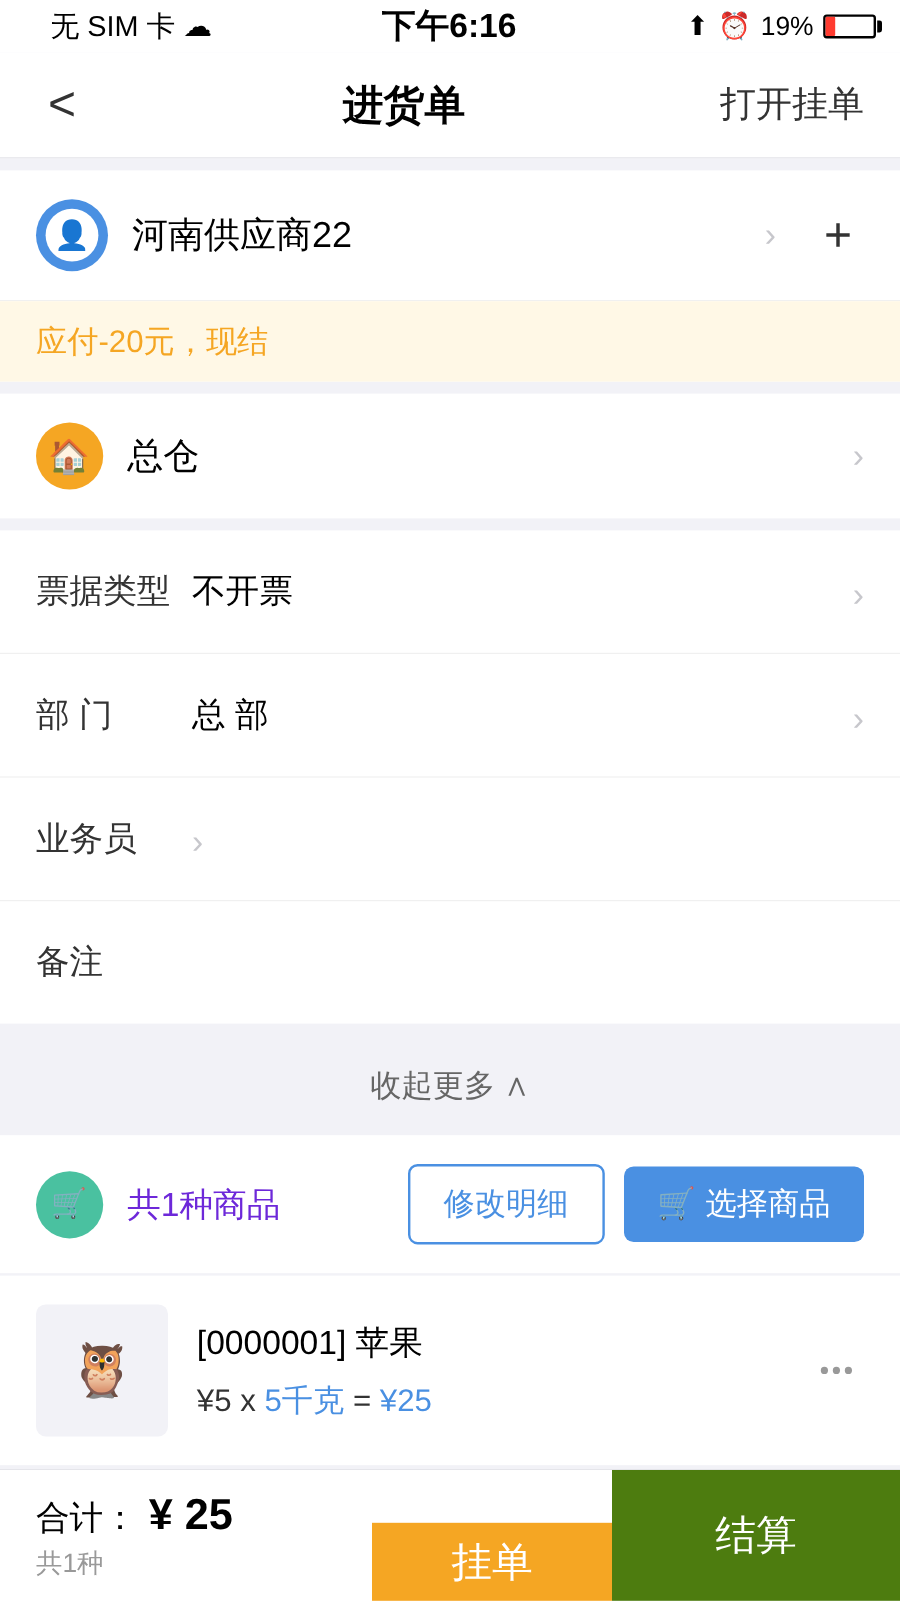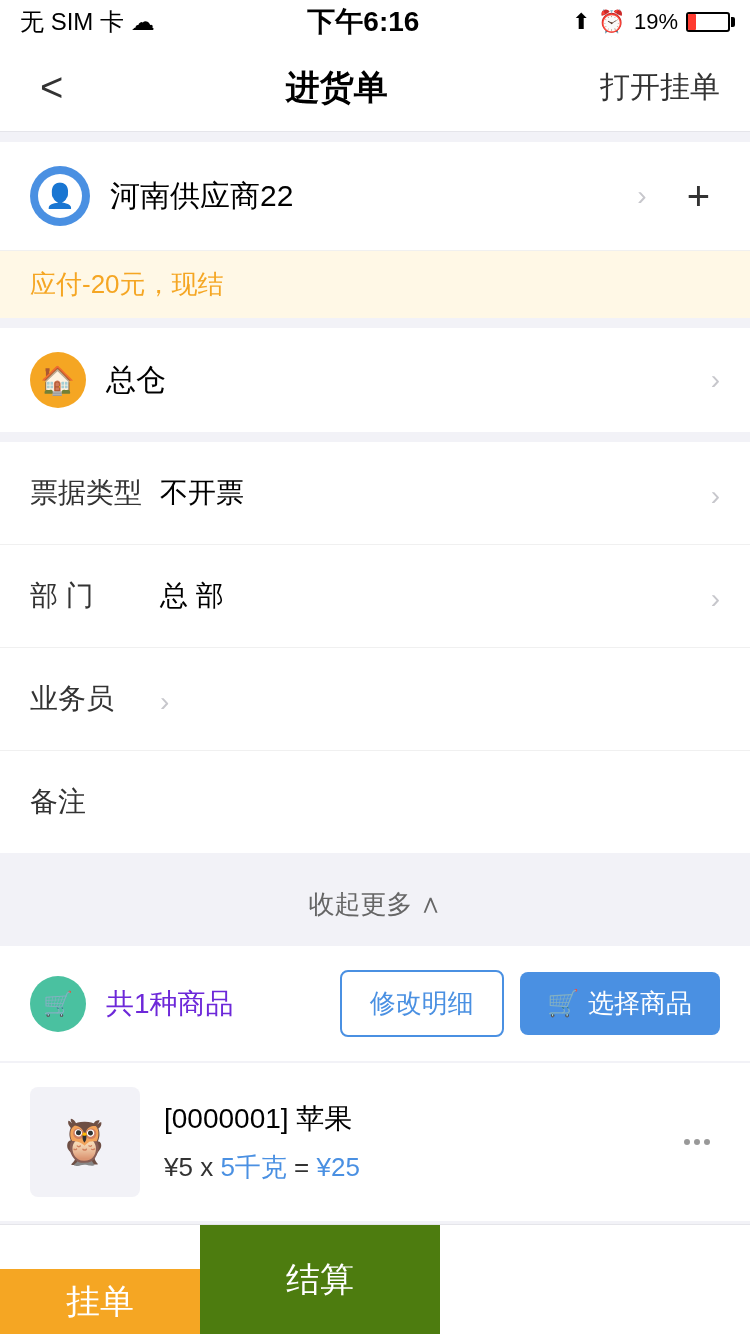--- a/index.html
+++ b/index.html
@@ -17,21 +17,21 @@
     .status-bar {
       height: 44px;
       background: #fff;
       display: flex;
       align-items: center;
       justify-content: space-between;
       padding: 0 20px;
       font-size: 24px;
       color: #000;
     }
-    .status-left { display: flex; align-items: center; gap: 10px; }
+    .status-left { display: flex; align-items: center; gap: 10px; margin-left: 22px; }
     .status-center { font-weight: 600; font-size: 28px; }
     .status-right { display: flex; align-items: center; gap: 8px; font-size: 22px; }
     .battery-icon {
       width: 44px; height: 20px; border: 2px solid #000; border-radius: 3px; position: relative; display: inline-block;
     }
     .battery-icon::after {
       content: ''; position: absolute; right: -7px; top: 50%; transform: translateY(-50%);
       width: 4px; height: 10px; background: #000; border-radius: 0 2px 2px 0;
     }
     .battery-fill {
@@ -420,15 +420,22 @@
     <div class="more-btn">
       <div class="dot"></div>
       <div class="dot"></div>
       <div class="dot"></div>
     </div>
   </div>
 
 </div>
 
 <div class="footer">
+  <div class="footer-total">
+    <div class="footer-total-row">
+      <span>合计：</span>
+      <span class="footer-total-amount">¥ 25</span>
+    </div>
+    <div class="footer-sub">共1种</div>
+  </div>
   <div class="btn-hang">挂单</div>
   <div class="btn-settle">结算</div>
 </div>
 
 </body></html>

